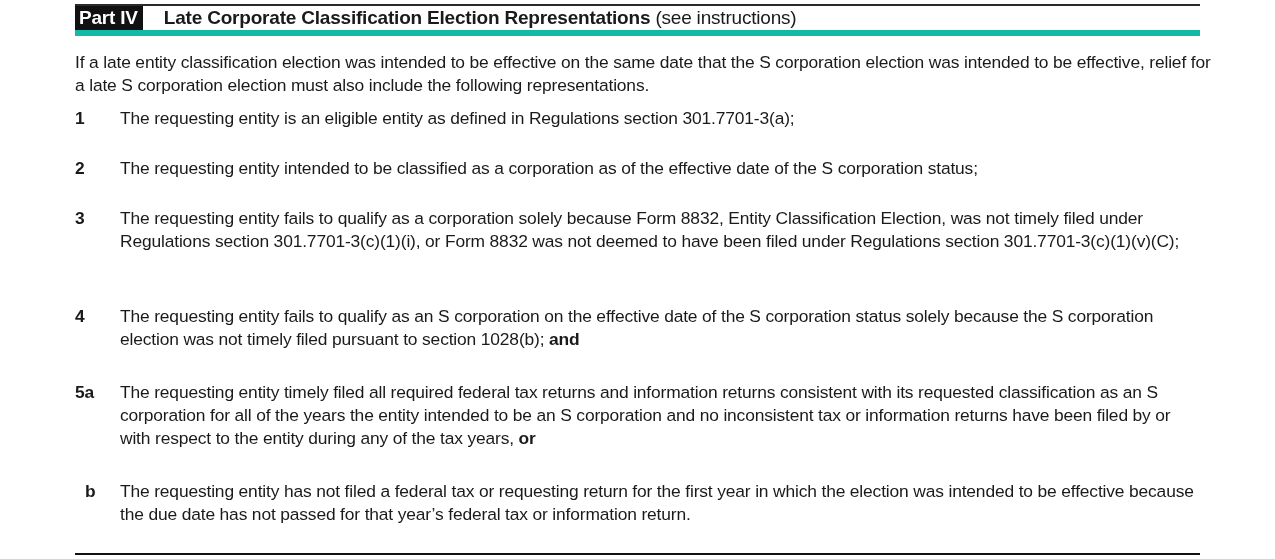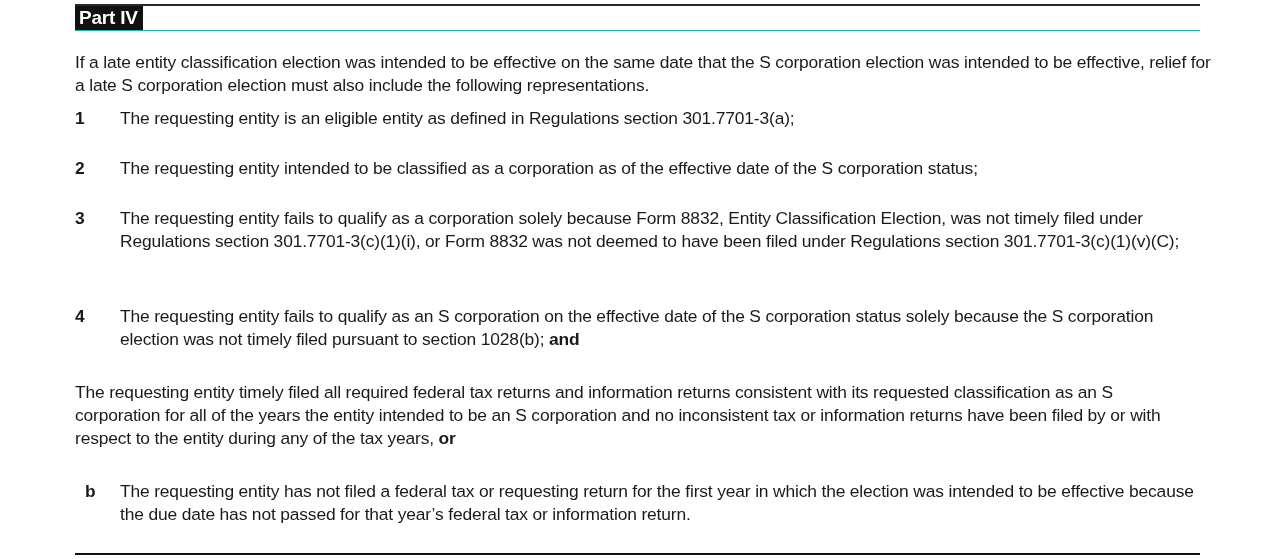--- a/index.html
+++ b/index.html
@@ -24,21 +24,21 @@
       width: 1125px;
       height: 2px;
       background: #2a2a2a;
     }
     .part-header {
       position: absolute;
       left: 75px;
       top: 6px;
       width: 1125px;
       height: 24px;
-      border-bottom: 1px solid #14b8a6;
+      border-bottom: 6px solid #14b8a6;
       display: flex;
       align-items: center;
     }
     .part-badge {
       background: #111111;
       color: #ffffff;
       font-weight: bold;
       font-size: 19px;
       height: 24px;
       line-height: 24px;
@@ -96,20 +96,24 @@
       background: #111111;
     }
   </style>
 </head>
 <body>
 
 <div class="top-rule"></div>
 
 <div class="part-header">
   <span class="part-badge">Part IV</span>
+  <span class="part-title">
+    <span class="t-bold">Late Corporate Classification Election Representations</span>
+    <span class="t-normal">(see instructions)</span>
+  </span>
 </div>
 
 <div class="intro">If a late entity classification election was intended to be effective on the same date that the S corporation election was intended to be effective, relief for a late S corporation election must also include the following representations.</div>
 
 <div class="item" style="top:107px;">
   <span class="item-num">1</span>
   <span class="item-text"><span>The requesting entity is an eligible entity as defined in Regulations section 301.7701-3(a);</span><b></b></span>
 </div>
 
 <div class="item" style="top:157px;">
@@ -121,20 +125,21 @@
   <span class="item-num">3</span>
   <span class="item-text"><span>The requesting entity fails to qualify as a corporation solely because Form 8832, Entity Classification Election, was not timely filed under Regulations section 301.7701-3(c)(1)(i), or Form 8832 was not deemed to have been filed under Regulations section 301.7701-3(c)(1)(v)(C);</span><b></b></span>
 </div>
 
 <div class="item" style="top:305px;">
   <span class="item-num">4</span>
   <span class="item-text"><span>The requesting entity fails to qualify as an S corporation on the effective date of the S corporation status solely because the S corporation election was not timely filed pursuant to section 1028(b); </span><b>and</b></span>
 </div>
 
 <div class="item" style="top:381px;">
+  <span class="item-num">5a</span>
   <span class="item-text"><span>The requesting entity timely filed all required federal tax returns and information returns consistent with its requested classification as an S corporation for all of the years the entity intended to be an S corporation and no inconsistent tax or information returns have been filed by or with respect to the entity during any of the tax years, </span><b>or</b></span>
 </div>
 
 <div class="item" style="top:480px;">
   <span class="item-num sub">b</span>
   <span class="item-text"><span>The requesting entity has not filed a federal tax or requesting return for the first year in which the election was intended to be effective because the due date has not passed for that year’s federal tax or information return.</span><b></b></span>
 </div>
 
 <div class="bottom-rule"></div>
 

